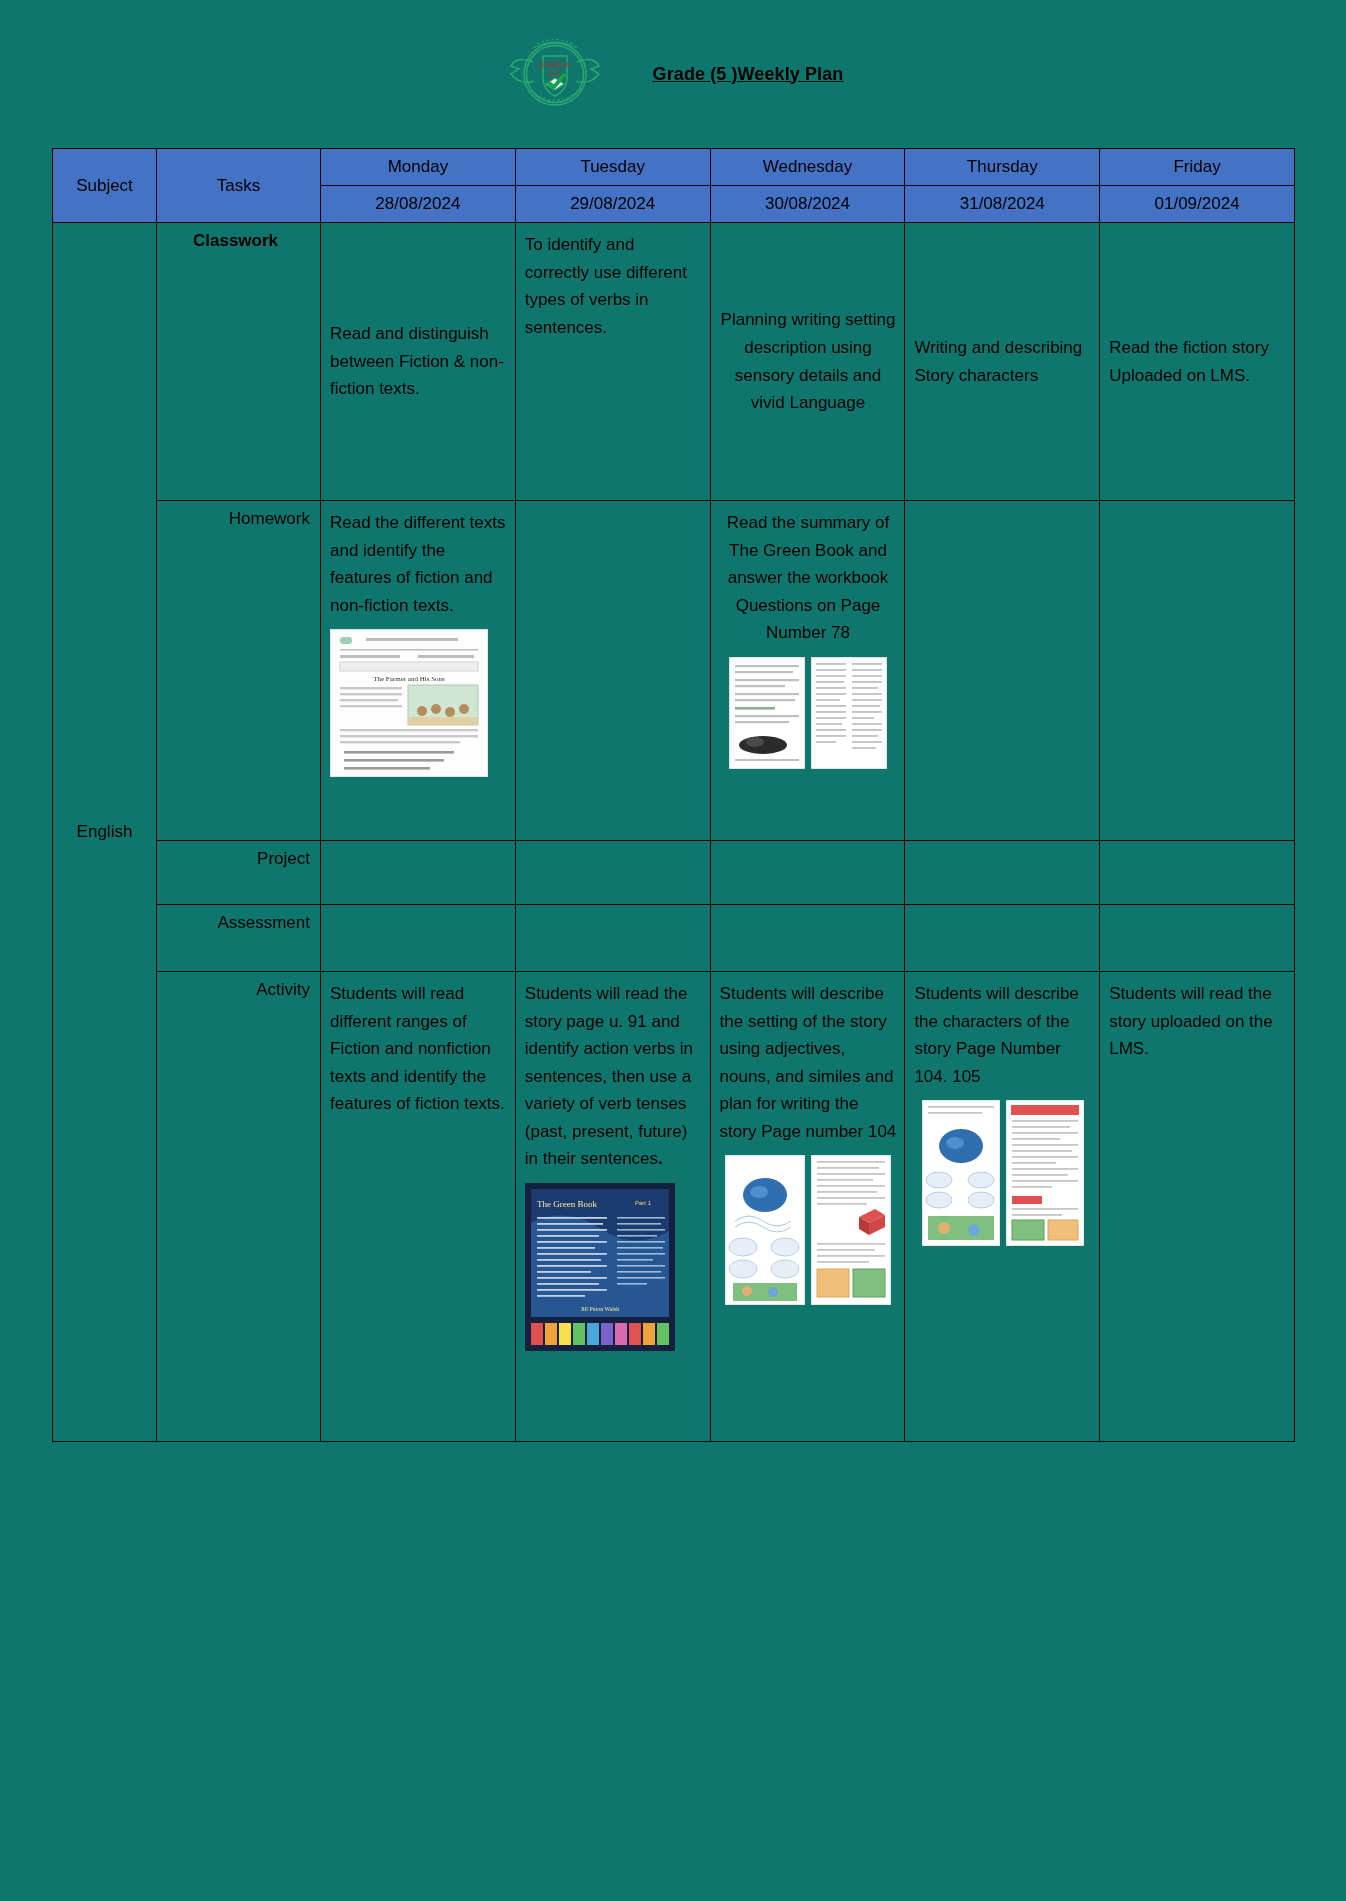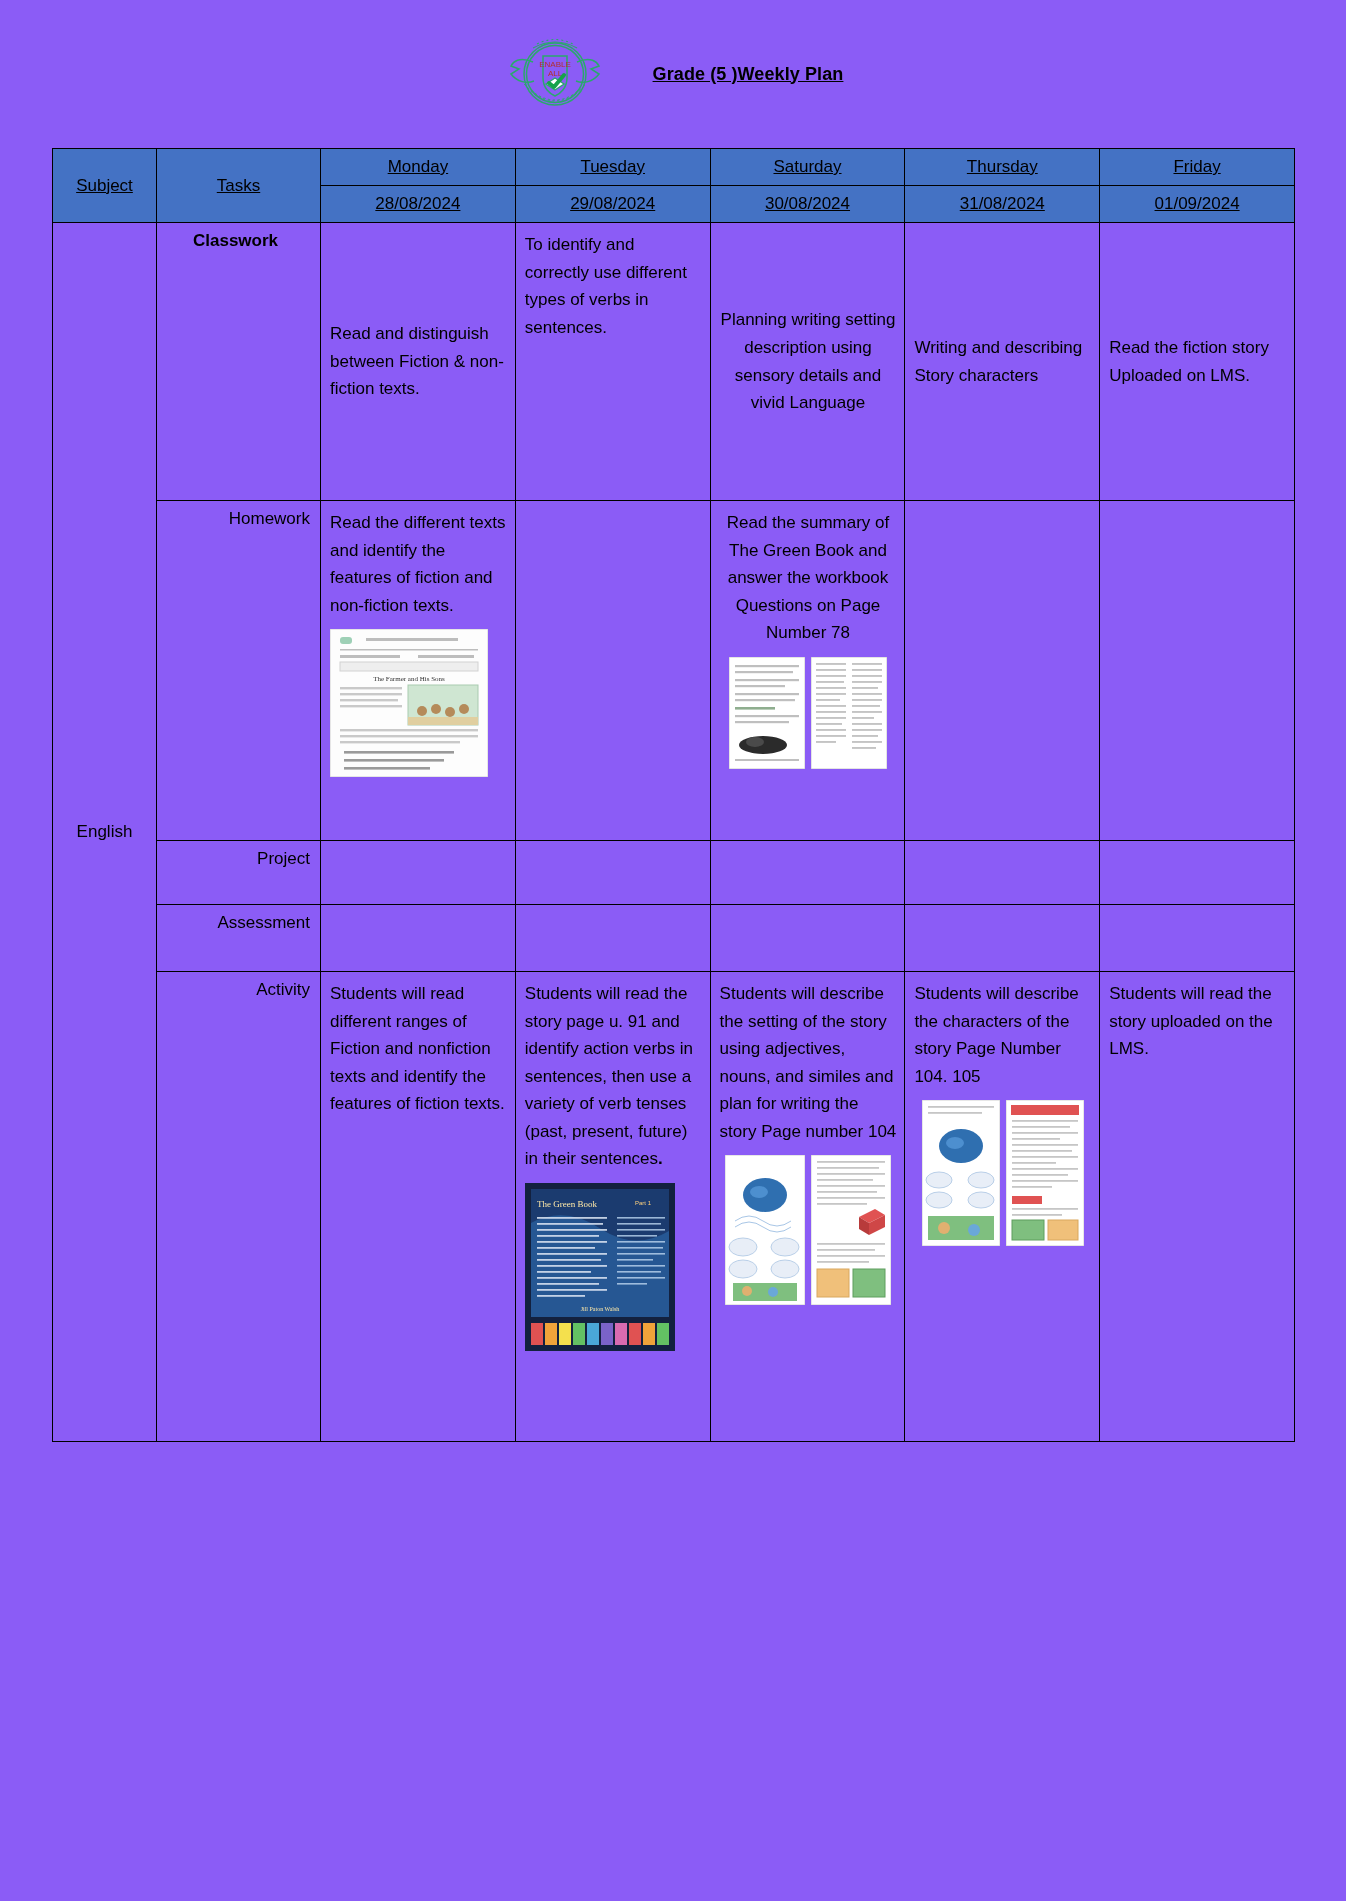--- a/index.html
+++ b/index.html
@@ -11,21 +11,21 @@
     width: 1346px;
     min-height: 1901px;
     font-family: "Liberation Sans", sans-serif;
     color: #000000;
   }
   .page {
     width: 1346px;
     min-height: 1901px;
     padding: 0;
     position: relative;
-    background: #8b5cf6;
+    background: #0f766e;
   }
 
   
   .doc-header {
     display: flex;
     align-items: center;
     justify-content: center;
     gap: 46px;
     padding-top: 26px;
     padding-bottom: 26px;
@@ -63,21 +63,20 @@
   }
   .hdr-cell {
     background: #4472c4;
     color: #000000;
     text-align: center;
     font-size: 17px;
     height: 36px;
     line-height: 36px;
     vertical-align: middle !important;
     padding: 0 21px !important;
-    text-decoration: underline;
   }
   .hdr-cell.span2 { vertical-align: middle !important; }
 
   
   col.c-subject { width: 104px; }
   col.c-tasks   { width: 164px; }
   col.c-day     { width: 194.8px; }
 
   .subject-cell {
     text-align: center;
@@ -168,21 +167,21 @@
           <col class="c-day">
           <col class="c-day">
       </colgroup>
 
       <thead>
         <tr>
           <th class="hdr-cell span2" rowspan="2">Subject</th>
           <th class="hdr-cell span2" rowspan="2">Tasks</th>
           <th class="hdr-cell">Monday</th>
           <th class="hdr-cell">Tuesday</th>
-          <th class="hdr-cell">Saturday</th>
+          <th class="hdr-cell">Wednesday</th>
           <th class="hdr-cell">Thursday</th>
           <th class="hdr-cell">Friday</th>
         </tr>
         <tr>
           <th class="hdr-cell">28/08/2024</th>
           <th class="hdr-cell">29/08/2024</th>
           <th class="hdr-cell">30/08/2024</th>
           <th class="hdr-cell">31/08/2024</th>
           <th class="hdr-cell">01/09/2024</th>
         </tr>

